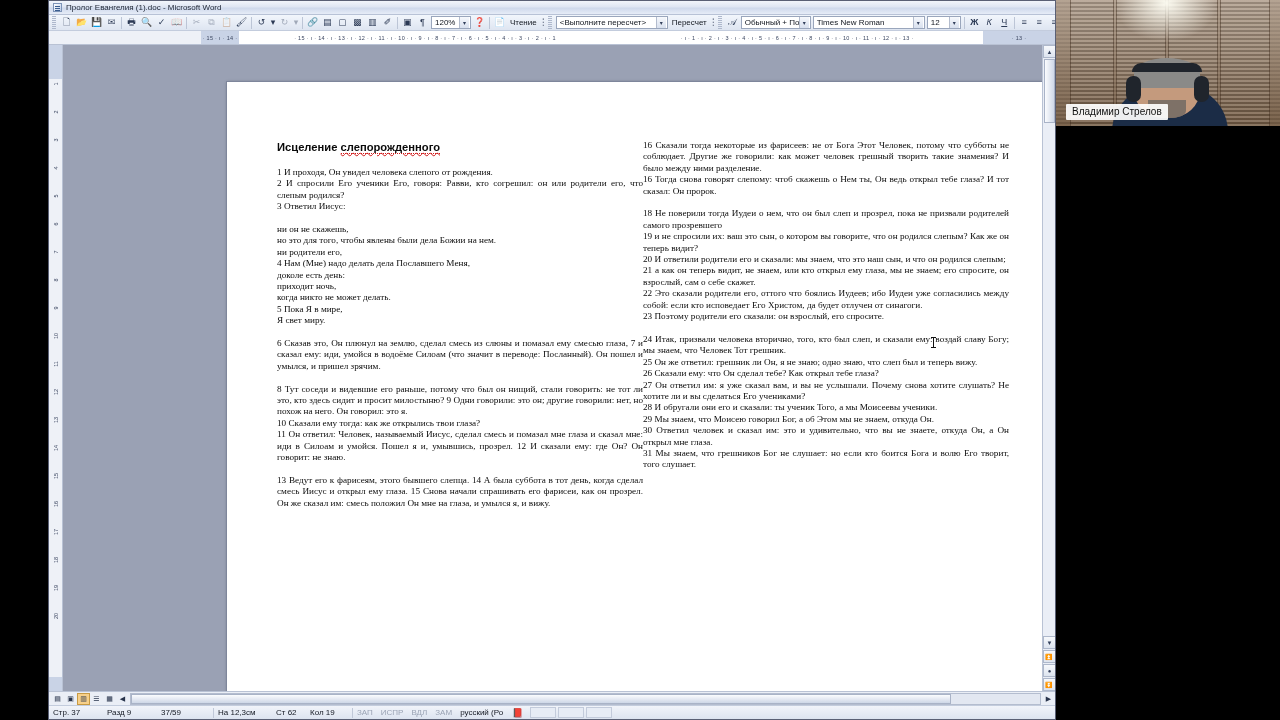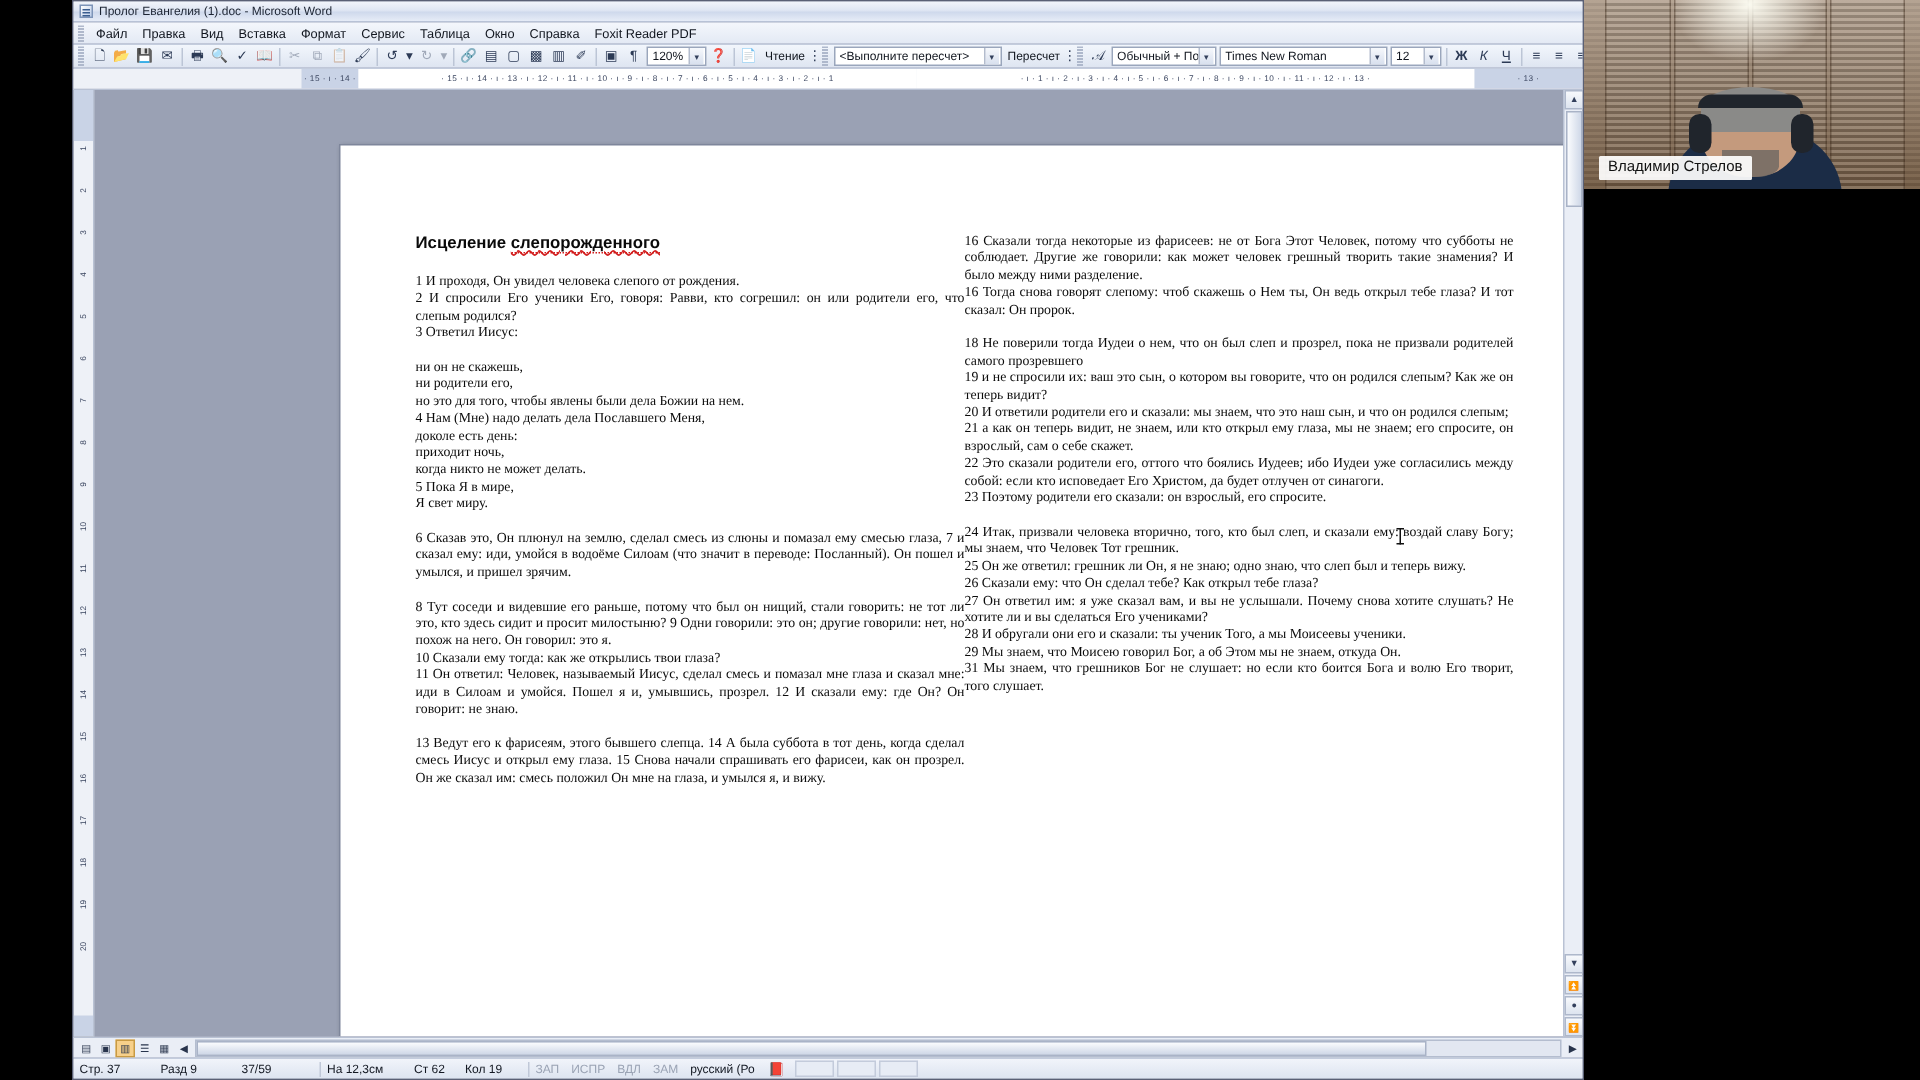--- a/index.html
+++ b/index.html
@@ -426,33 +426,20 @@
 
   <div id="left-gutter"></div>
 
   <div id="word-window">
 
     <div class="titlebar">
       <span class="title-icon"></span>
       <span>Пролог Евангелия (1).doc - Microsoft Word</span>
     </div>
 
-    <div class="menubar">
-      <span class="menu-grip"></span>
-      <span class="menu-item">Файл</span>
-      <span class="menu-item">Правка</span>
-      <span class="menu-item">Вид</span>
-      <span class="menu-item">Вставка</span>
-      <span class="menu-item">Формат</span>
-      <span class="menu-item">Сервис</span>
-      <span class="menu-item">Таблица</span>
-      <span class="menu-item">Окно</span>
-      <span class="menu-item">Справка</span>
-      <span class="menu-item">Foxit Reader PDF</span>
-    </div>
 
     <div class="toolbar">
       <span class="tb-grip"></span>
       <span class="tb-btn">🗋</span>
       <span class="tb-btn">📂</span>
       <span class="tb-btn">💾</span>
       <span class="tb-btn">✉</span>
       <span class="tb-sep"></span>
       <span class="tb-btn">🖶</span>
       <span class="tb-btn">🔍</span>
@@ -562,22 +549,22 @@
         <div class="page">
           <div class="page-inner">
             <div class="col">
               <p class="h1"><span>Исцеление </span><span class="spell">слепорожденного</span></p>
               <div id="left-col-body">
                   <p class="verse-block">1 И проходя, Он увидел человека слепого от рождения.</p>
                   <p class="verse-block">2 И спросили Его ученики Его, говоря: Равви, кто согрешил: он или родители его, что слепым родился?</p>
                   <p class="verse-block">3 Ответил Иисус:</p>
                   <div class="gap"></div>
                   <p class="verse-block poetry">ни он не скажешь,</p>
+                  <p class="verse-block poetry">но это для того, чтобы явлены были дела Божии на нем.</p>
                   <p class="verse-block poetry">ни родители его,</p>
-                  <p class="verse-block poetry">но это для того, чтобы явлены были дела Божии на нем.</p>
                   <p class="verse-block poetry">4 Нам (Мне) надо делать дела Пославшего Меня,</p>
                   <p class="verse-block poetry">доколе есть день:</p>
                   <p class="verse-block poetry">приходит ночь,</p>
                   <p class="verse-block poetry">когда никто не может делать.</p>
                   <p class="verse-block poetry">5 Пока Я в мире,</p>
                   <p class="verse-block poetry">Я свет миру.</p>
                   <div class="gap"></div>
                   <p class="verse-block">6 Сказав это, Он плюнул на землю, сделал смесь из слюны и помазал ему смесью глаза, 7 и сказал ему: иди, умойся в водоёме Силоам (что значит в переводе: Посланный). Он пошел и умылся, и пришел зрячим.</p>
                   <div class="gap"></div>
                   <p class="verse-block">8 Тут соседи и видевшие его раньше, потому что был он нищий, стали говорить: не тот ли это, кто здесь сидит и просит милостыню? 9 Одни говорили: это он; другие говорили: нет, но похож на него. Он говорил: это я.</p>
@@ -598,20 +585,21 @@
                   <p class="verse-block">21 а как он теперь видит, не знаем, или кто открыл ему глаза, мы не знаем; его спросите, он взрослый, сам о себе скажет.</p>
                   <p class="verse-block">22 Это сказали родители его, оттого что боялись Иудеев; ибо Иудеи уже согласились между собой: если кто исповедает Его Христом, да будет отлучен от синагоги.</p>
                   <p class="verse-block">23 Поэтому родители его сказали: он взрослый, его спросите.</p>
                   <div class="gap"></div>
                   <p class="verse-block">24 Итак, призвали человека вторично, того, кто был слеп, и сказали ему: воздай славу Богу; мы знаем, что Человек Тот грешник.</p>
                   <p class="verse-block">25 Он же ответил: грешник ли Он, я не знаю; одно знаю, что слеп был и теперь вижу.</p>
                   <p class="verse-block">26 Сказали ему: что Он сделал тебе? Как открыл тебе глаза?</p>
                   <p class="verse-block">27 Он ответил им: я уже сказал вам, и вы не услышали. Почему снова хотите слушать? Не хотите ли и вы сделаться Его учениками?</p>
                   <p class="verse-block">28 И обругали они его и сказали: ты ученик Того, а мы Моисеевы ученики.</p>
                   <p class="verse-block">29 Мы знаем, что Моисею говорил Бог, а об Этом мы не знаем, откуда Он.</p>
+                  <p class="verse-block">30 Ответил человек и сказал им: это и удивительно, что вы не знаете, откуда Он, а Он открыл мне глаза.</p>
                   <p class="verse-block">31 Мы знаем, что грешников Бог не слушает: но если кто боится Бога и волю Его творит, того слушает.</p>
                 </div>
             </div>
           </div>
 
         </div>
         <div class="caret"></div>
       </div>
 
       <div class="vscroll">

